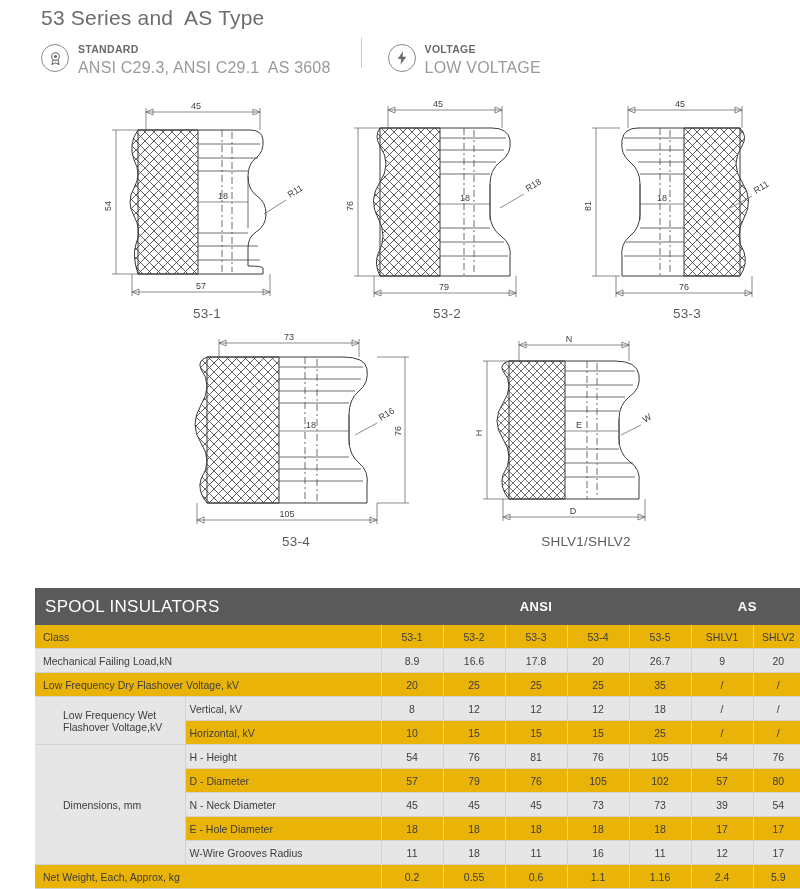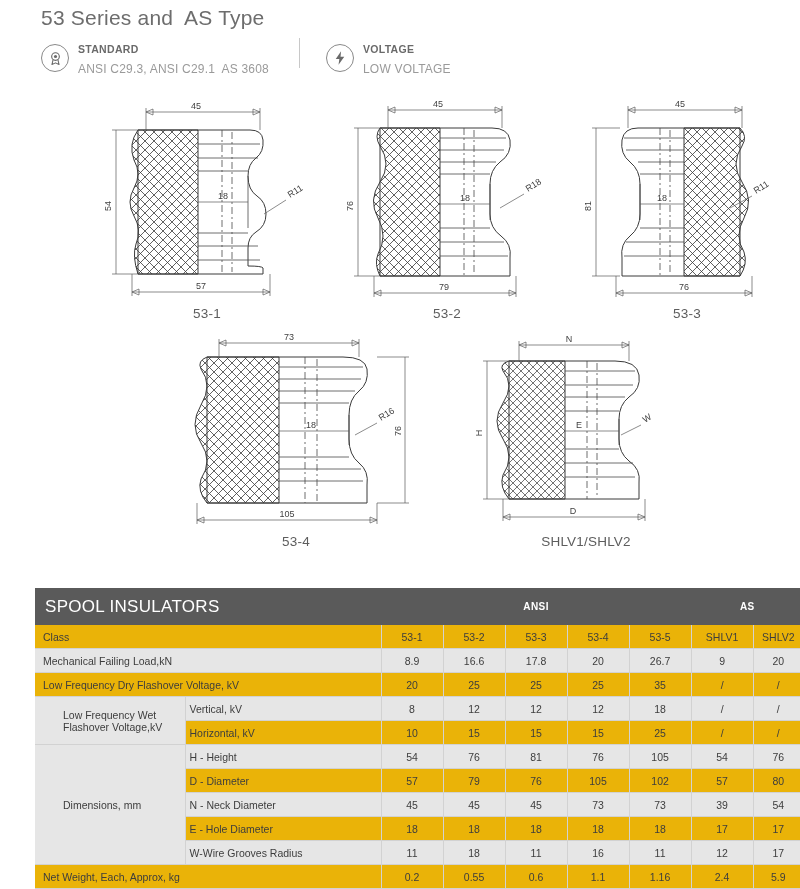--- a/index.html
+++ b/index.html
@@ -28,21 +28,21 @@
     width: 28px; height: 28px; border-radius: 50%;
     border: 1.6px solid #8a8a8a;
     display: flex; align-items: center; justify-content: center;
     flex: 0 0 auto; margin-right: 9px; color: #6a6a6a;
   }
   .meta-text { line-height: 1.28; }
   .meta-label {
     font-size: 10.5px; font-weight: bold; color: #6a6a6a;
     letter-spacing: .3px;
   }
-  .meta-value { font-size: 12px; color: #9a9a9a; letter-spacing: .2px; white-space: pre; }
+  .meta-value { font-size: 16px; color: #9a9a9a; letter-spacing: .2px; white-space: pre; }
   .meta-div {
     width: 1px; height: 30px; background: #c8c8c8;
     margin: 0 26px 0 30px;
   }
 
   
   .drawings { position: absolute; left: 0; top: 96px; width: 800px; }
   .drow { display: flex; }
   .drow.r1 { justify-content: flex-start; padding-left: 68px; }
   .drow.r2 { justify-content: flex-start; padding-left: 132px; margin-top: 6px; }
@@ -68,21 +68,21 @@
     text-align: center; vertical-align: middle;
   }
   .hdr-main {
     background: #5a5a5a; color: #ffffff;
     font-size: 17px; font-weight: 500; text-align: left;
     padding-left: 10px; height: 36px; letter-spacing: .3px;
     border-color: #5a5a5a;
   }
   .hdr-grp {
     background: #5a5a5a; color: #ffffff;
-    font-size: 10px; font-weight: bold; height: 36px;
+    font-size: 13px; font-weight: bold; height: 36px;
     letter-spacing: .4px; border-color: #5a5a5a;
     border-left: 1px solid #ffffff;
   }
   .lbl { text-align: left; padding-left: 8px; }
   .lbl-sub { text-align: left; padding-left: 4px; }
   .shade { background: #e6e6e6; }
   .plain { background: #eab308; }
   .vmid { vertical-align: middle; padding-left: 28px; }
   .tbl-wrap tr td:first-child { border-left: none; }
   .tbl-wrap tr td:last-child { border-right: none; }

